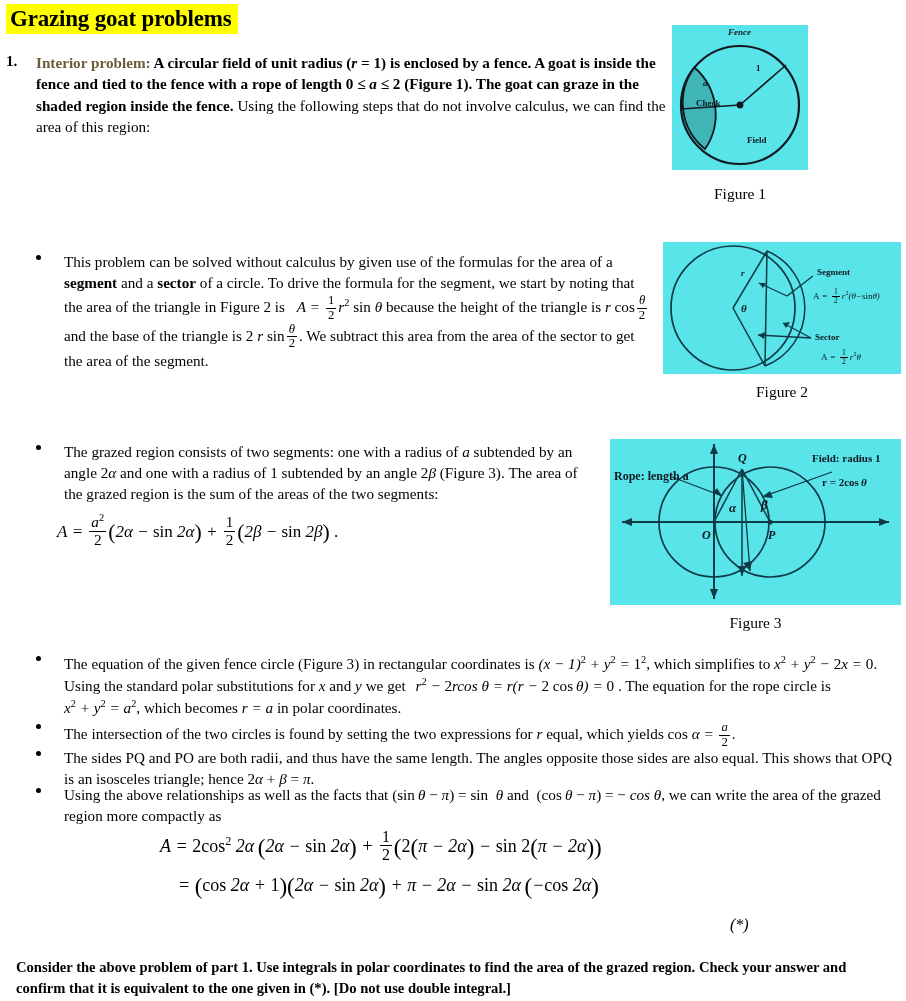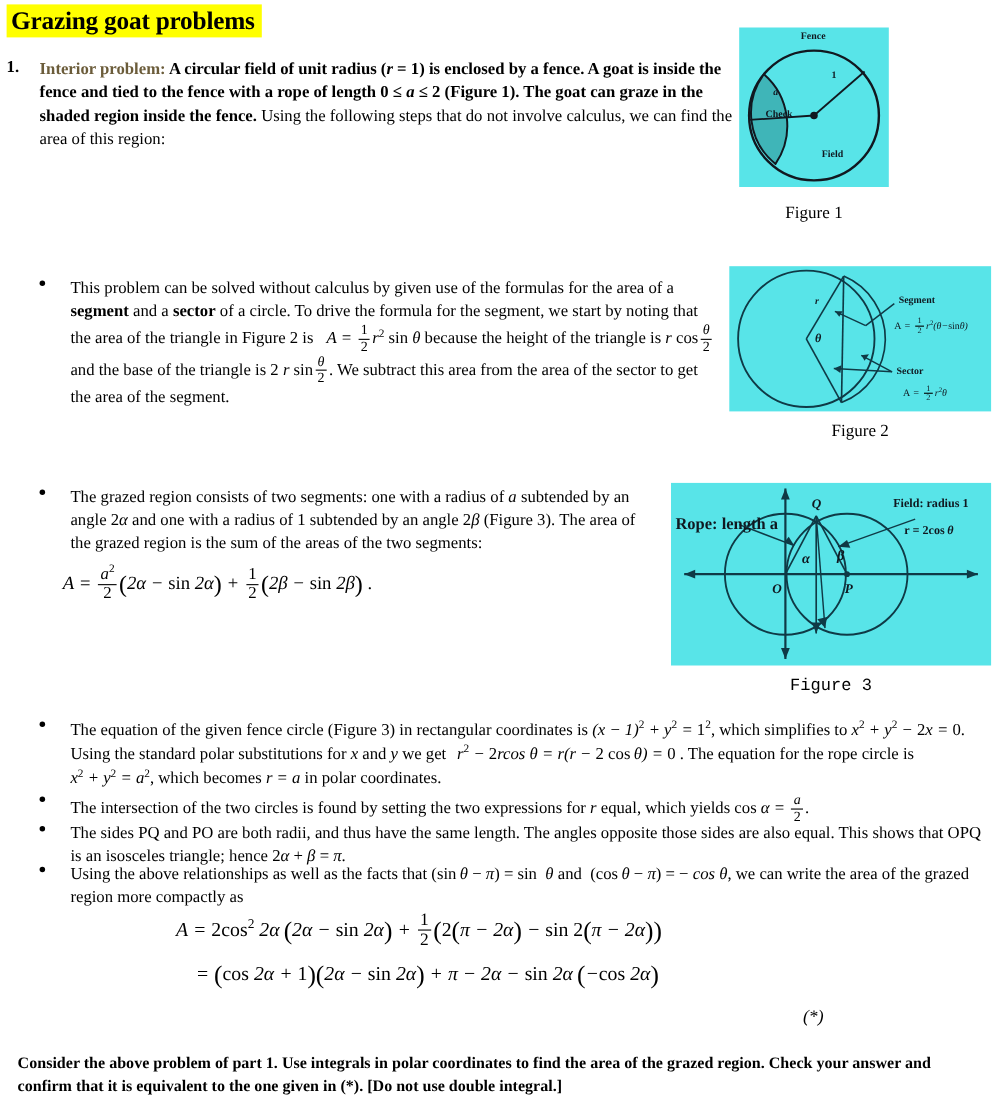--- a/index.html
+++ b/index.html
@@ -166,21 +166,21 @@
 </div>
 
 <div id="fig1" class="fig-box">
   <svg width="136" height="145" viewBox="0 0 136 145">
     <circle cx="68" cy="80" r="59" fill="none" stroke="#111820" stroke-width="2.2"></circle>
     <path d="M 22.5 42.5 A 59 59 0 0 0 33 124 A 62 62 0 0 0 22.5 42.5 Z" fill="#3fb5b8" stroke="#111820" stroke-width="1.8"></path>
     <line x1="9" y1="84" x2="68" y2="80" stroke="#111820" stroke-width="1.6"></line>
     <line x1="68" y1="80" x2="114" y2="40" stroke="#111820" stroke-width="1.6"></line>
     <circle cx="68" cy="80" r="3.4" fill="#111820"></circle>
   </svg>
-  <span class="fig-lbl b" style="left:56px; top:2px;">Fence</span>
+  <span class="fig-lbl b" style="left:56px; top:2px;font-style:italic;">Fence</span>
   <span class="fig-lbl b i" style="left:31px; top:53px;">a</span>
   <span class="fig-lbl b" style="left:24px; top:73px;">Check</span>
   <span class="fig-lbl b" style="left:84px; top:38px;">1</span>
   <span class="fig-lbl b" style="left:75px; top:110px;">Field</span>
 </div>
 <div class="fig-cap" style="left:672px; top:185px; width:136px;">Figure 1</div>
 
 <div class="bullet-row body-txt" style="left:36px; top:252px; width:620px;">
   <span class="bullet-dot"></span>
   <div class="bullet-txt">
@@ -249,32 +249,32 @@
     <polygon points="132,137 128,127 136,127" fill="#0f3a46"></polygon>
     <line x1="132" y1="30" x2="140" y2="132" stroke="#0f3a46" stroke-width="1.3"></line>
     <polygon points="140,132 133,124 142,122" fill="#0f3a46"></polygon>
 
     <line x1="62" y1="38" x2="112" y2="57" stroke="#0f3a46" stroke-width="1.3"></line>
     <polygon points="112,57 103,54 107,49" fill="#0f3a46"></polygon>
     <line x1="222" y1="33" x2="152" y2="58" stroke="#0f3a46" stroke-width="1.3"></line>
     <polygon points="152,58 160,52 163,59" fill="#0f3a46"></polygon>
     <circle cx="160" cy="83" r="2.6" fill="#0f3a46"></circle>
   </svg>
-  <span class="fig-lbl b" style="left:4px; top:30px; font-size:15px;">Rope: length a</span>
+  <span class="fig-lbl b" style="left:4px; top:30px; font-size:12px;">Rope: length a</span>
   <span class="fig-lbl b" style="left:202px; top:13px; font-size:11px;">Field: radius 1</span>
   <span class="fig-lbl b" style="left:212px; top:37px; font-size:11px;">
     <span class="math"><span class="mathup">r</span>&nbsp;=&nbsp;<span class="mathup">2cos</span> θ</span>
   </span>
   <span class="fig-lbl b i" style="left:128px; top:12px; font-size:12px;">Q</span>
   <span class="fig-lbl b i" style="left:92px; top:89px; font-size:12px;">O</span>
   <span class="fig-lbl b i" style="left:158px; top:89px; font-size:12px;">P</span>
   <span class="fig-lbl b i" style="left:119px; top:61px; font-size:13px;">α</span>
   <span class="fig-lbl b i" style="left:151px; top:58px; font-size:13px;">β</span>
 </div>
-<div class="fig-cap" style="left:610px; top:614px; width:291px;font-family:Liberation Mono, monospace;">Figure 3</div>
+<div class="fig-cap" style="left:610px; top:614px; width:291px;">Figure 3</div>
 
 <div class="bullet-row body-txt" style="left:36px; top:653px; width:856px;">
   <span class="bullet-dot"></span>
   <div class="bullet-txt">
     The equation of the given fence circle (Figure 3) in rectangular coordinates is
     <span class="math">(x&nbsp;−&nbsp;1)<sup class="s">2</sup>&nbsp;+&nbsp;y<sup class="s">2</sup>&nbsp;=&nbsp;<span class="mathup">1</span><sup class="s">2</sup></span>, which simplifies to
     <span class="math">x<sup class="s">2</sup>&nbsp;+&nbsp;y<sup class="s">2</sup>&nbsp;−&nbsp;<span class="mathup">2</span>x&nbsp;=&nbsp;<span class="mathup">0</span></span>. Using the standard polar substitutions for <span class="ital">x</span> and <span class="ital">y</span> we get
     <span class="math" style="margin-left:6px;">r<sup class="s">2</sup>&nbsp;−&nbsp;<span class="mathup">2</span>rcos&nbsp;θ&nbsp;=&nbsp;r(r&nbsp;−&nbsp;<span class="mathup">2&nbsp;cos</span> θ)&nbsp;=&nbsp;<span class="mathup">0</span></span> . The equation for the rope circle is
     <span class="math">x<sup class="s">2</sup>&nbsp;+&nbsp;y<sup class="s">2</sup>&nbsp;=&nbsp;a<sup class="s">2</sup></span>, which becomes <span class="math">r&nbsp;=&nbsp;a</span> in polar coordinates.
   </div>

